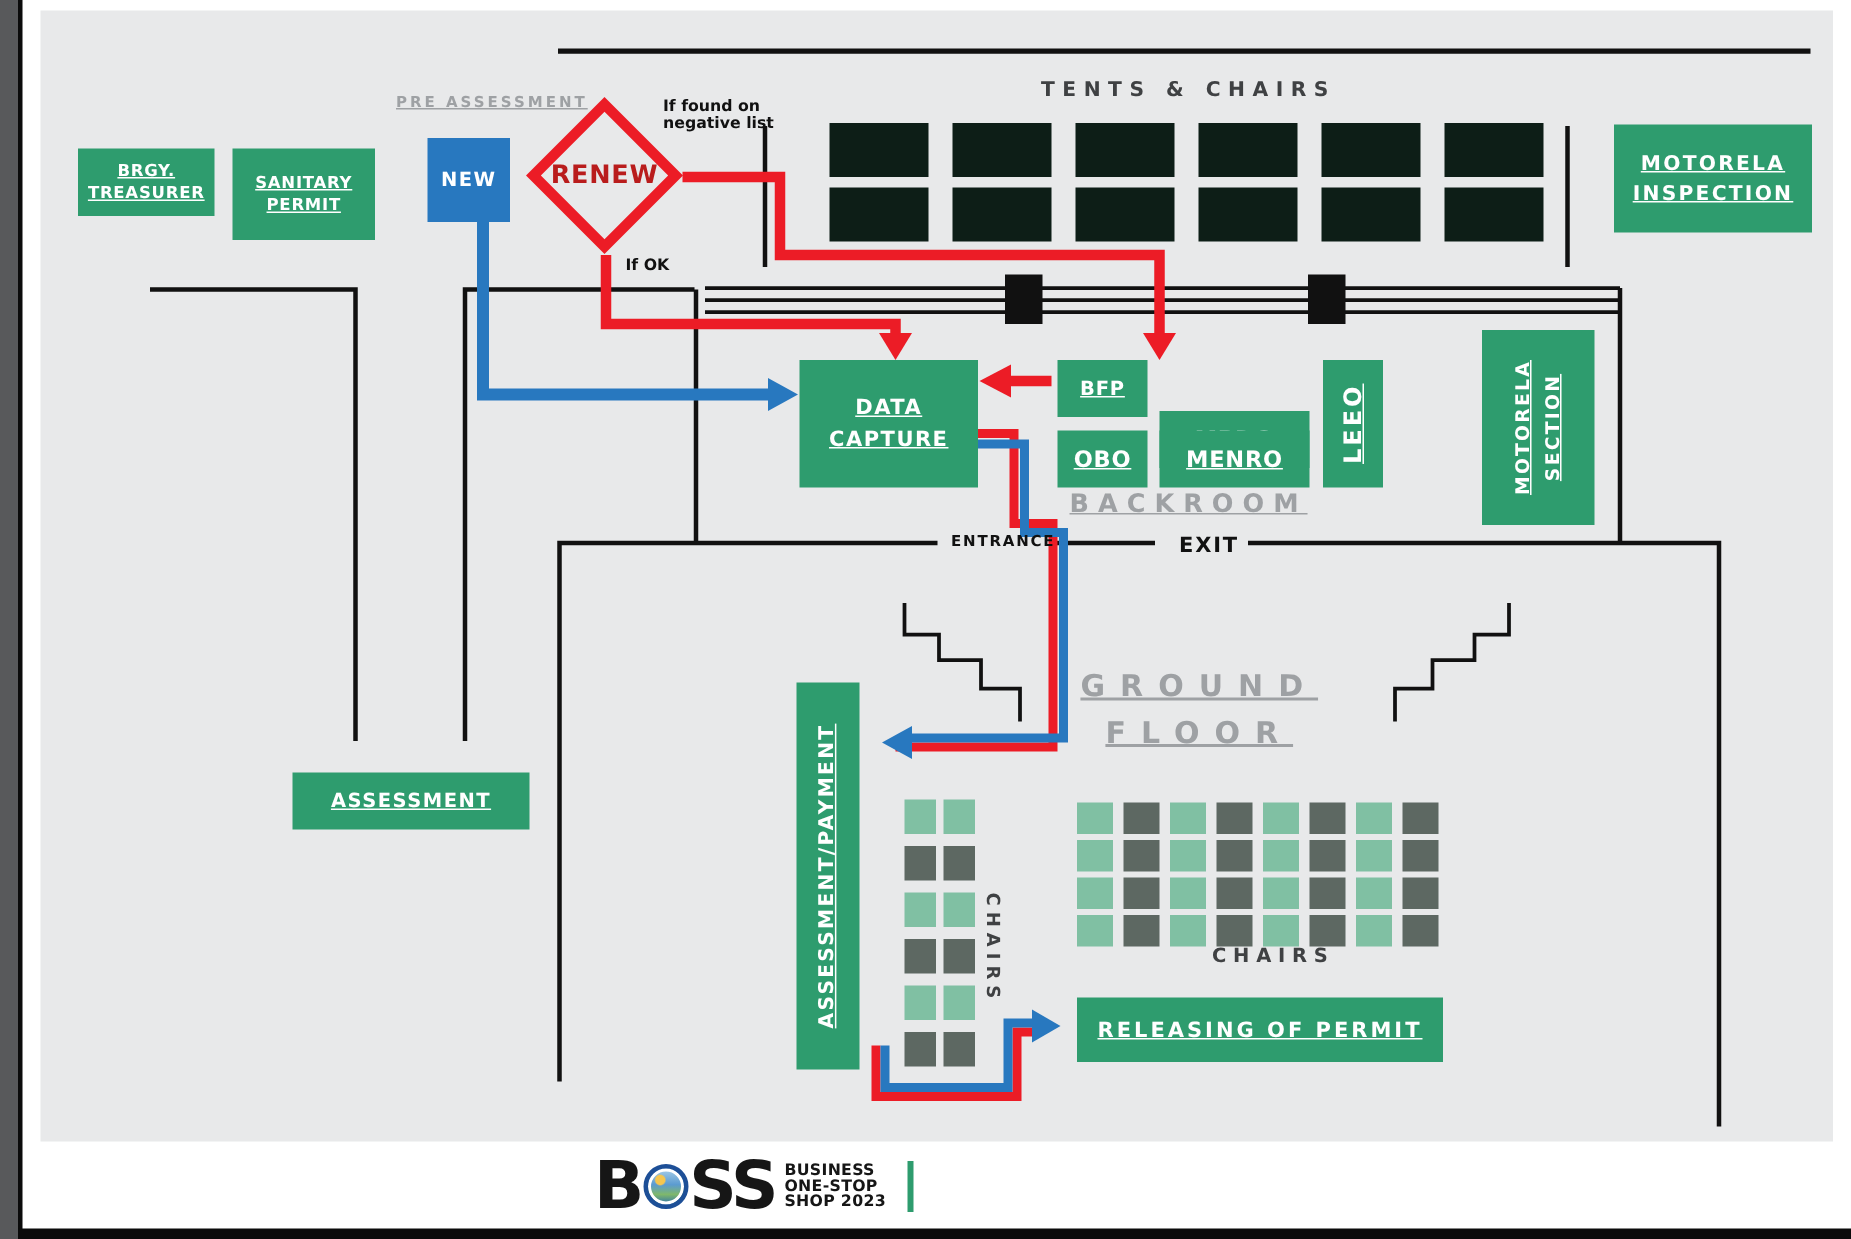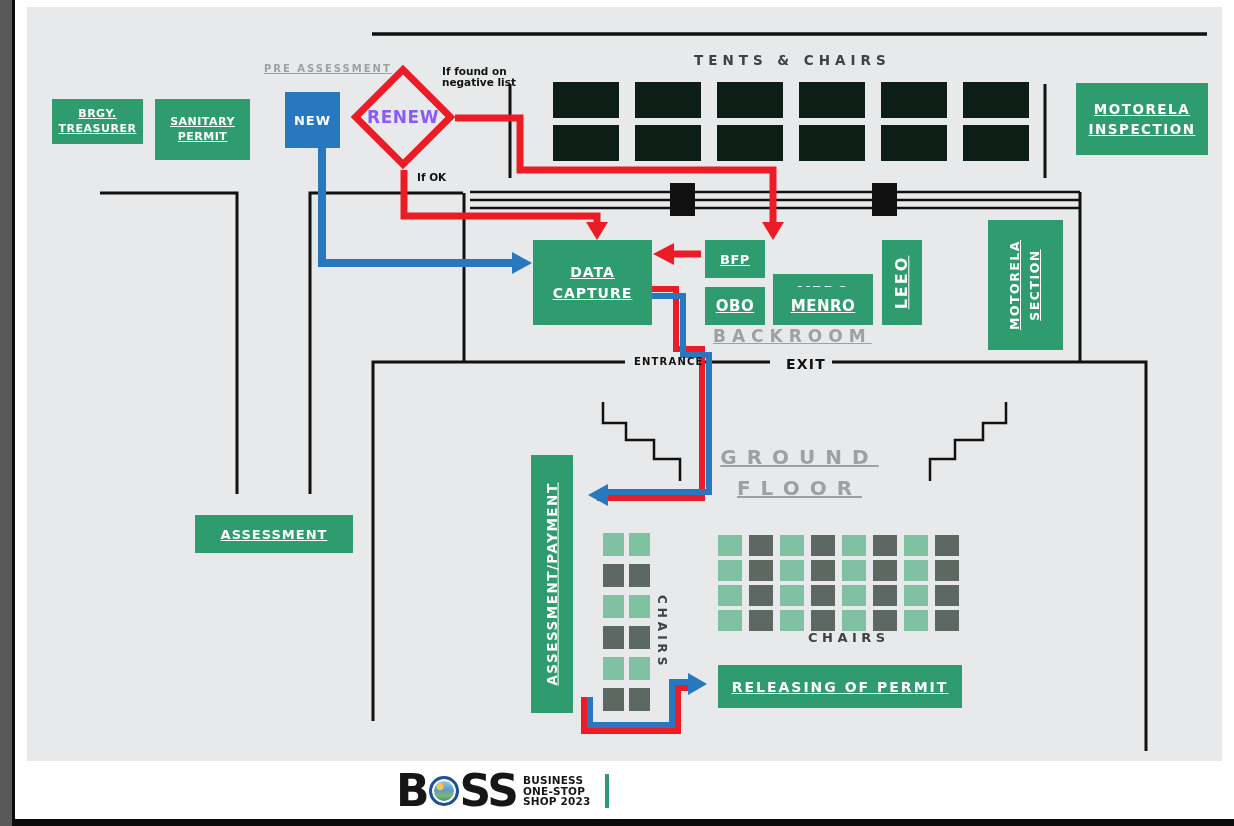--- a/index.html
+++ b/index.html
@@ -19,21 +19,21 @@
     background:var(--green);color:#fff;font-weight:bold;
     display:flex;align-items:center;justify-content:center;text-align:center;
     white-space:pre-line;z-index:2;text-decoration:underline;
   }
   .vspan{transform:rotate(-90deg);white-space:pre-line;display:block;}
   .blue-box{background:var(--blue);color:#fff;font-weight:bold;display:flex;align-items:center;justify-content:center;z-index:2;}
   .diamond{
     width:74px;height:74px;transform:rotate(45deg);
     border:7px solid var(--red);background:var(--canvas);z-index:2;box-sizing:border-box;
   }
-  .diamond-label{color:#8b5cf6;font-weight:bold;font-size:17px;letter-spacing:0.5px;text-align:center;z-index:3;}
+  .diamond-label{color:#b91c1c;font-weight:bold;font-size:17px;letter-spacing:0.5px;text-align:center;z-index:3;}
   .gray-label{color:var(--label-gray);font-weight:bold;z-index:2;text-decoration:underline;}
   .dark-label{color:var(--label-dark);font-weight:bold;z-index:2;}
   .black-label{color:#111;font-weight:bold;z-index:6;white-space:pre-line;}
   .grid{z-index:2;}
   .grid .cell{position:absolute;}
   svg.lines{left:0;top:0;z-index:5;pointer-events:none;}
   .wall{stroke:#111;fill:none;}
   .redl{stroke:var(--red);fill:none;}
   .bluel{stroke:var(--blue);fill:none;}
   .redf{fill:var(--red);}

